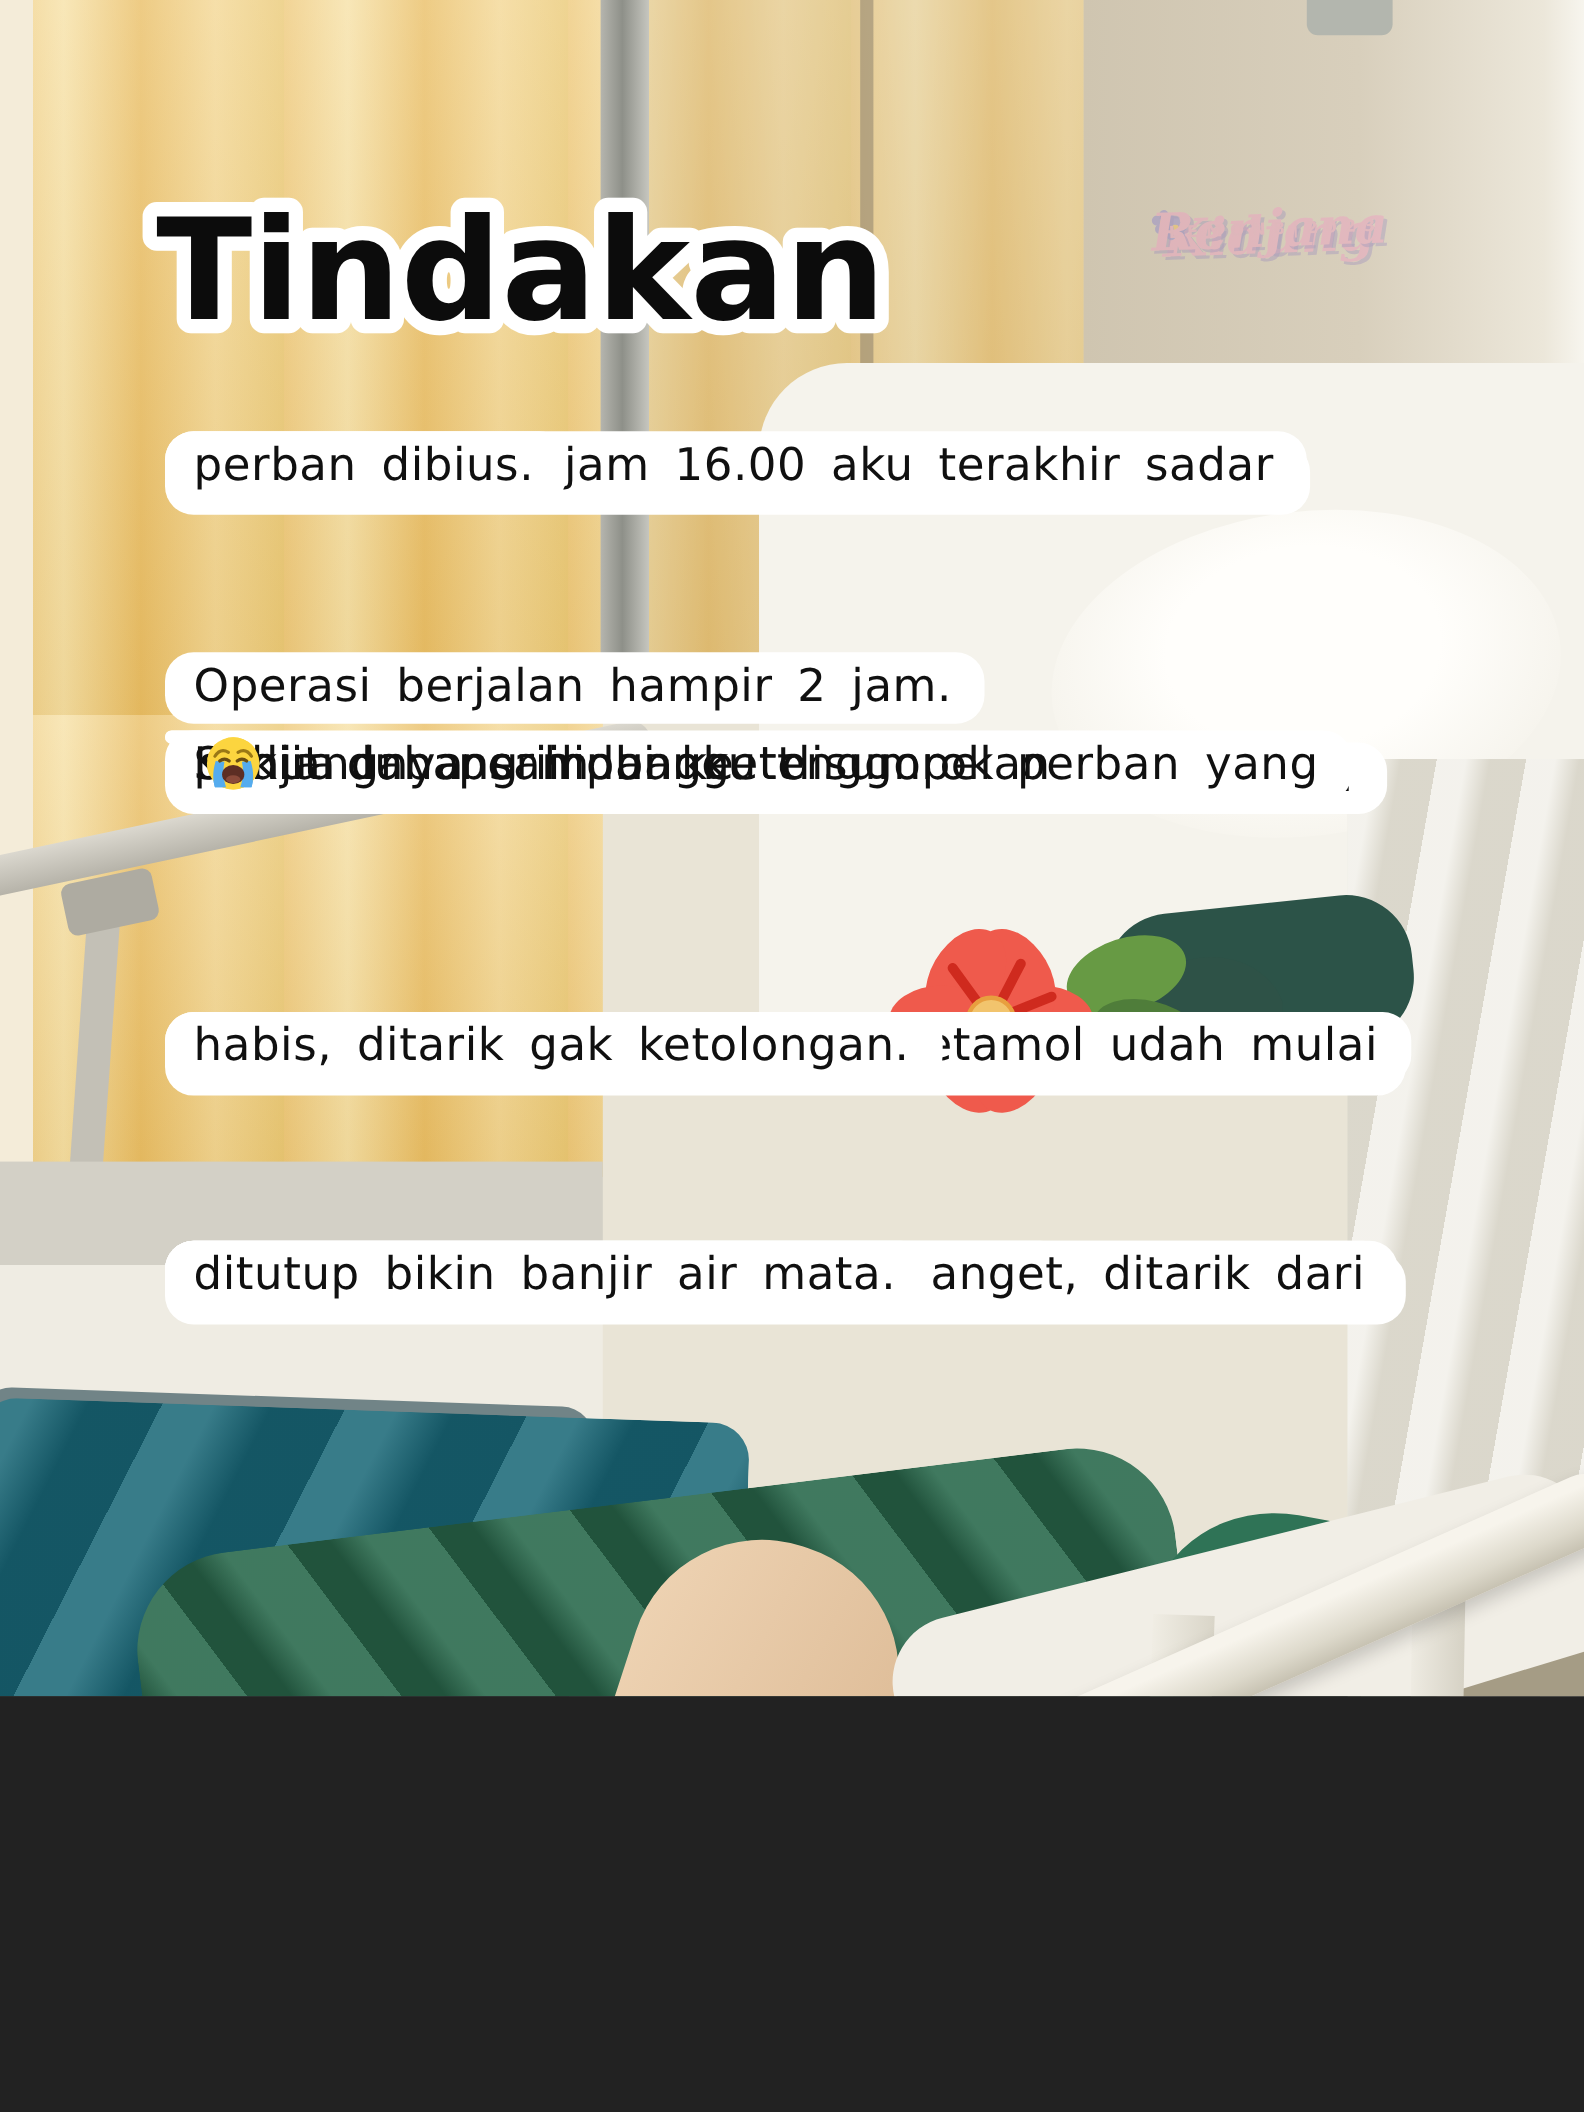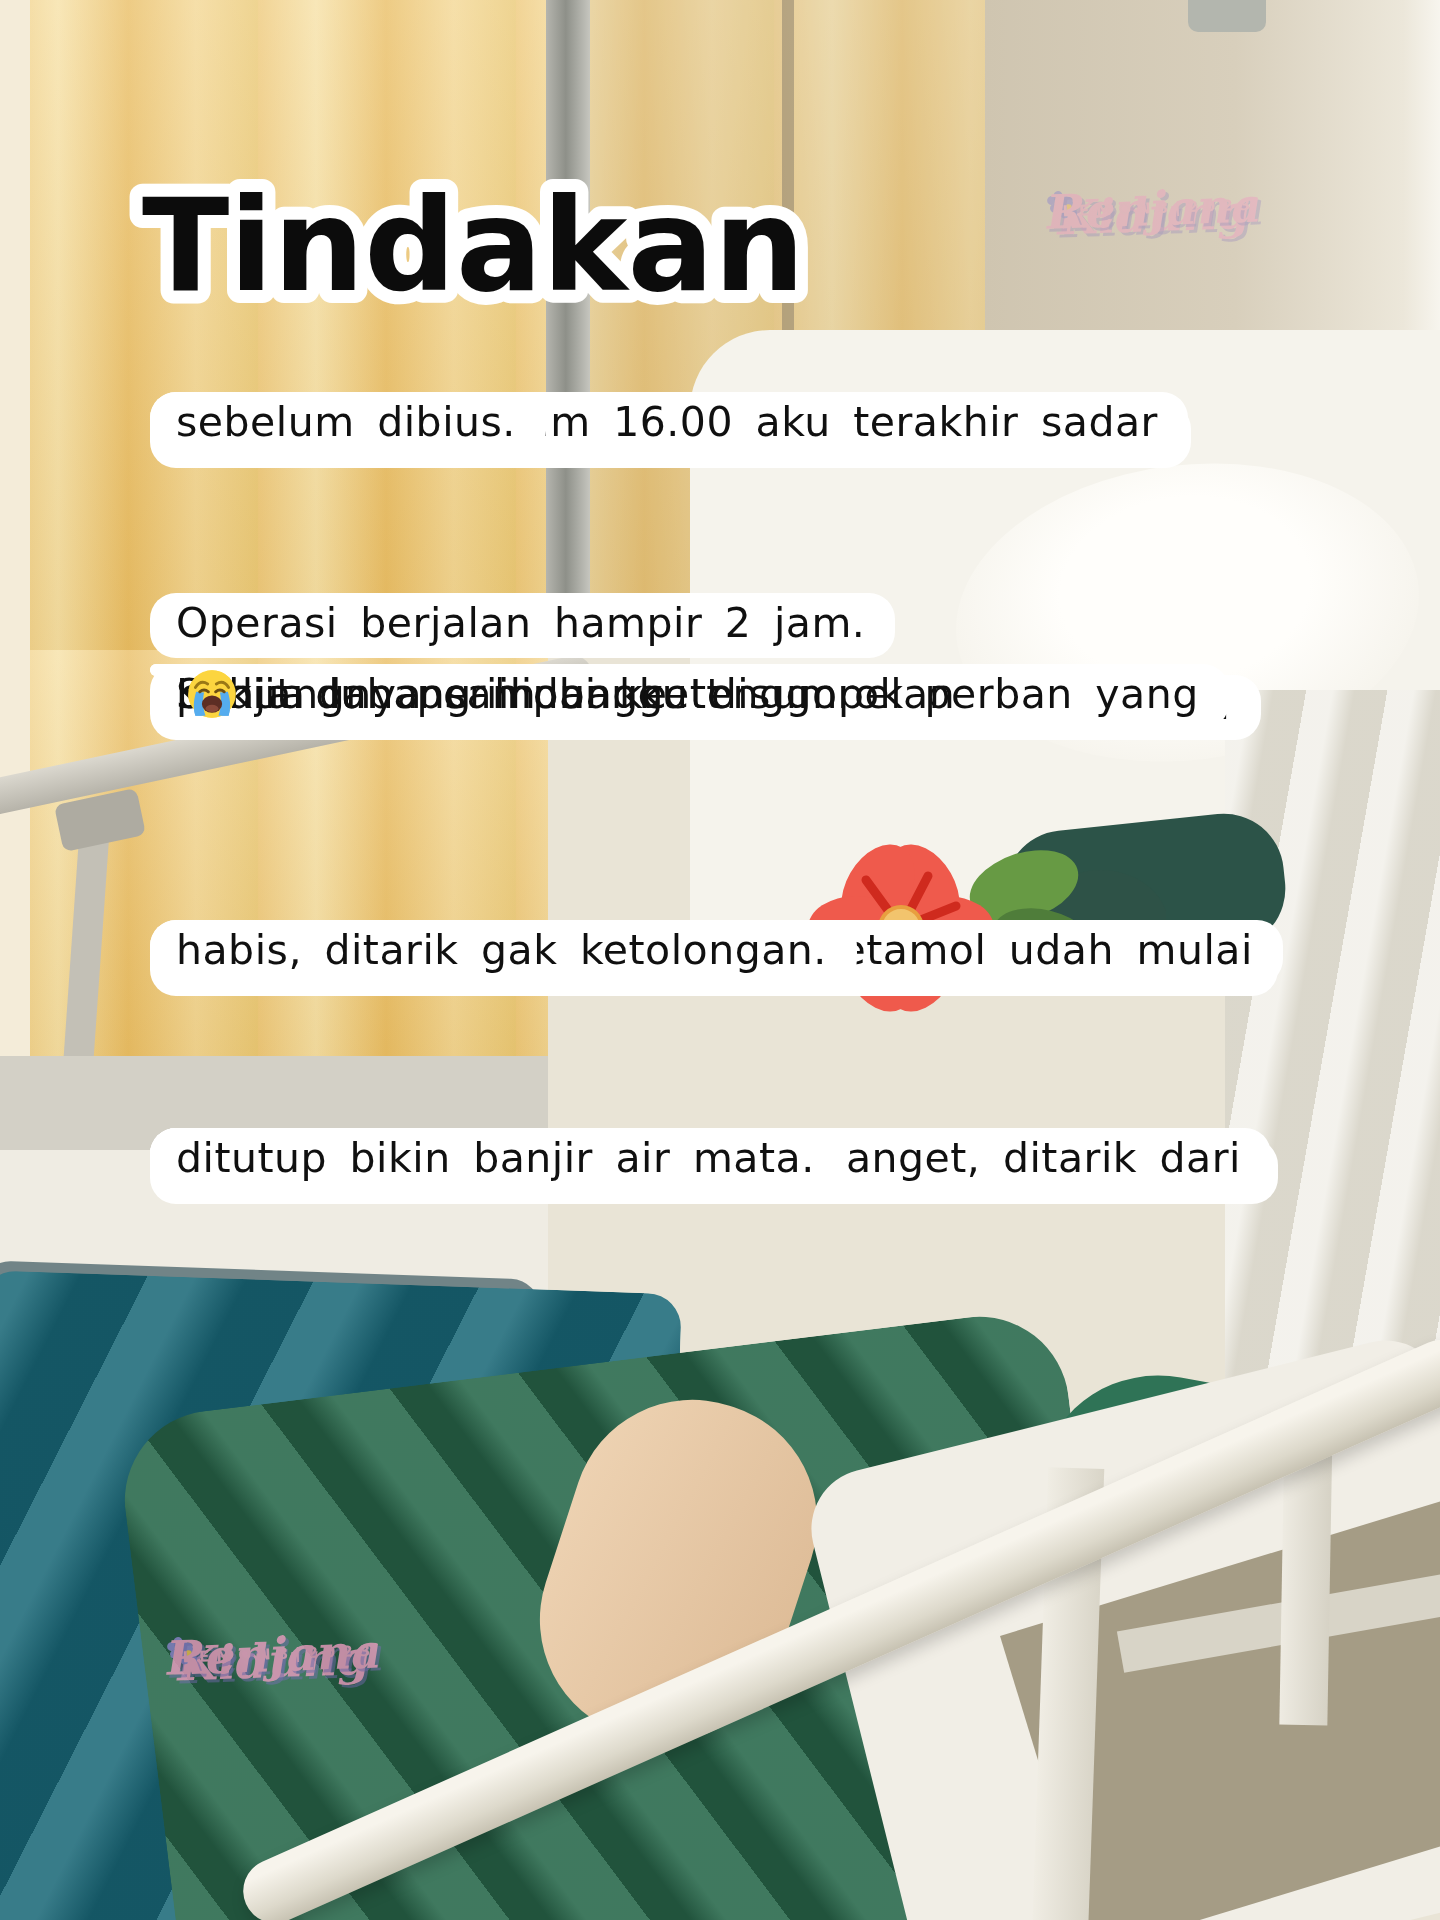--- a/index.html
+++ b/index.html
@@ -1,17 +1,17 @@
 <!DOCTYPE html>
 <html><head>
 <meta charset="utf-8">
 <style>
   html,body{margin:0;padding:0;background:#222;}
   #stage{
-    position:relative;width:1440px;height:1920px;overflow:hidden;
+    position:relative;width:1440px;height:1542px;overflow:hidden;
     background:#e9e4d6;font-family:"DejaVu Sans",sans-serif;
   }
   #stage *{position:absolute;box-sizing:border-box;}
 
   
   .curtain{
     background:
       linear-gradient(180deg, rgba(255,255,255,.22), rgba(170,130,55,.10)),
       repeating-linear-gradient(90deg,
         #eec878 0px, #f6e0a4 58px, #e9bd62 128px, #f3d691 196px, #eac873 258px);
@@ -186,21 +186,21 @@
           </svg>
         </span>
         <span>Renjana</span>
       </span>
     <span class="wm-sub">LEMON8|2023</span>
   </div>
 
   <div class="bubble b1">
     <div class="bl">jam 15.00 aku dibawa ke ruang operasi dan</div>
     <div class="bl">sekitar hampir jam 16.00 aku terakhir sadar</div>
-    <div class="bl">sebelum dibius.</div>
+    <div class="bl">perban dibius.</div>
   </div>
 
   <div class="bubble b2">
     <div class="bl">Operasi berjalan hampir 2 jam.</div>
   </div>
 
   <div class="bubble b3">
     <div class="bl">Sekitar jam 18.30 aku sadar, tapi masih lemas.</div>
     <div class="bl">Kedua lubang hidungku disumpel perban yang</div>
     <div class="bl">

